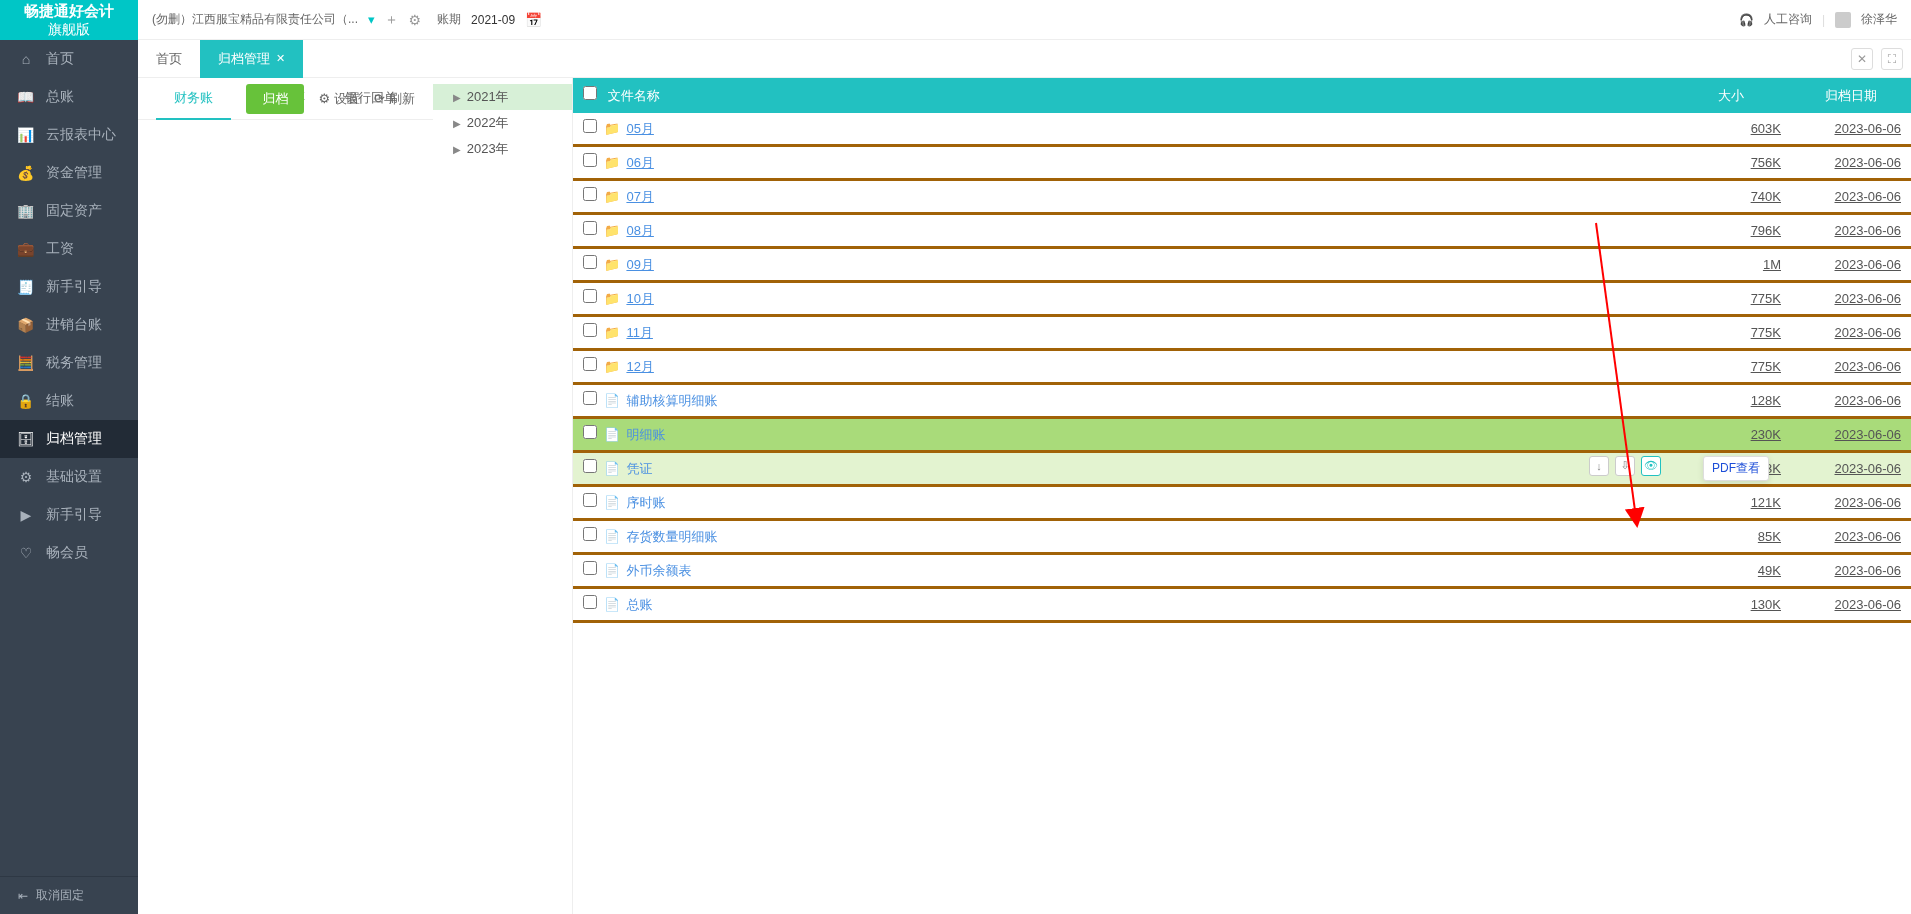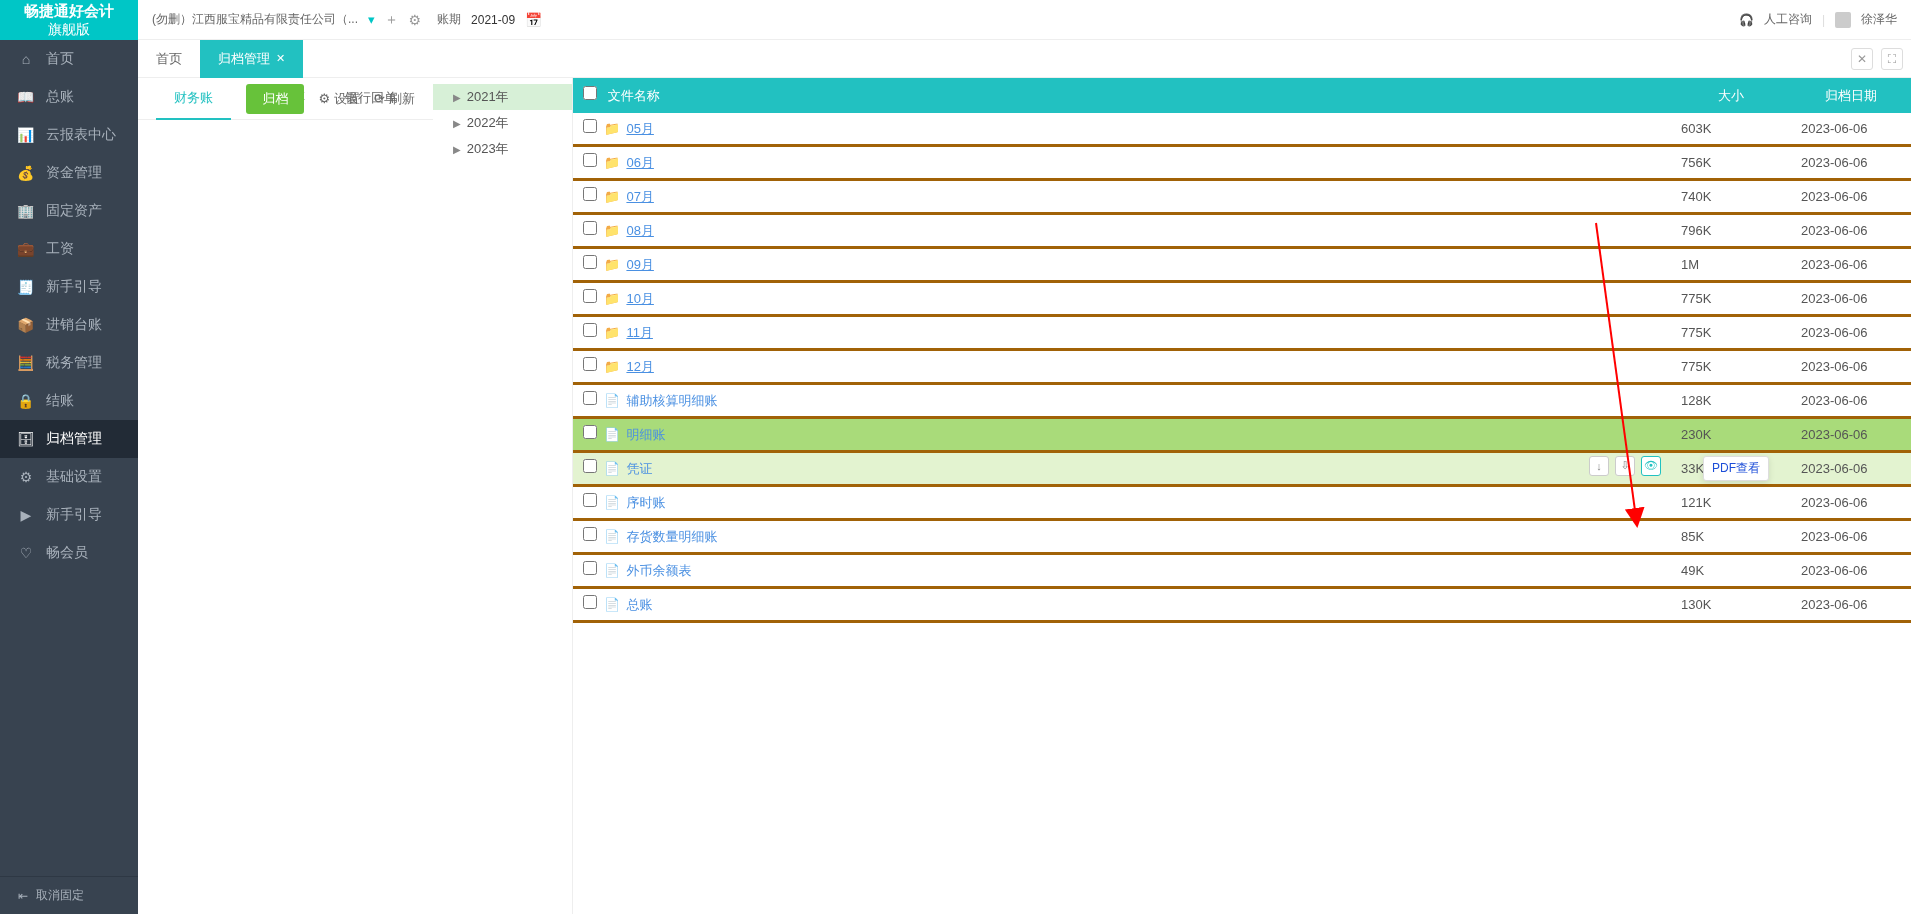--- a/index.html
+++ b/index.html
@@ -42,21 +42,21 @@
 .tree{width:140px;border-right:1px solid #eee;padding:6px 0;}
 .tree-item{height:26px;display:flex;align-items:center;padding:0 20px;gap:6px;cursor:pointer;color:#555;}
 .tree-item.active{background:#d7f0d7;}
 .tree-caret{font-size:10px;color:#888;}
 .table-wrap{flex:1;overflow:auto;position:relative;}
 table{width:100%;border-collapse:collapse;}
 th{background:#22c1c1;color:#fff;font-weight:normal;text-align:left;padding:8px 10px;font-size:13px;}
 th.col-name{padding-left:10px;}
 th.col-size,th.col-date{text-align:center;width:120px;}
 td{border-bottom:3px solid #a16207;padding:6px 10px;font-size:13px;color:#555;}
-td.col-size,td.col-date{text-align:left;}
+td.col-size,td.col-date{text-align:right;text-decoration:underline;}
 tr.row-selected{background:#a9db7a;}
 tr.row-hover{background:#e3f3d0;position:relative;}
 .chk{width:14px;height:14px;}
 .folder-icon{color:#f7b94c;margin-right:6px;}
 .file-icon{color:#8fd4d4;margin-right:6px;}
 .fname{color:#4a90e2;}
 .fname.link{text-decoration:underline;cursor:pointer;}
 .row-actions{position:absolute;right:250px;top:4px;display:flex;gap:6px;}
 .row-act{width:20px;height:20px;border:1px solid #ccc;border-radius:3px;display:flex;align-items:center;justify-content:center;color:#888;cursor:pointer;font-size:11px;background:#fff;}
 .row-act.active{border-color:#22c1c1;color:#22c1c1;}

